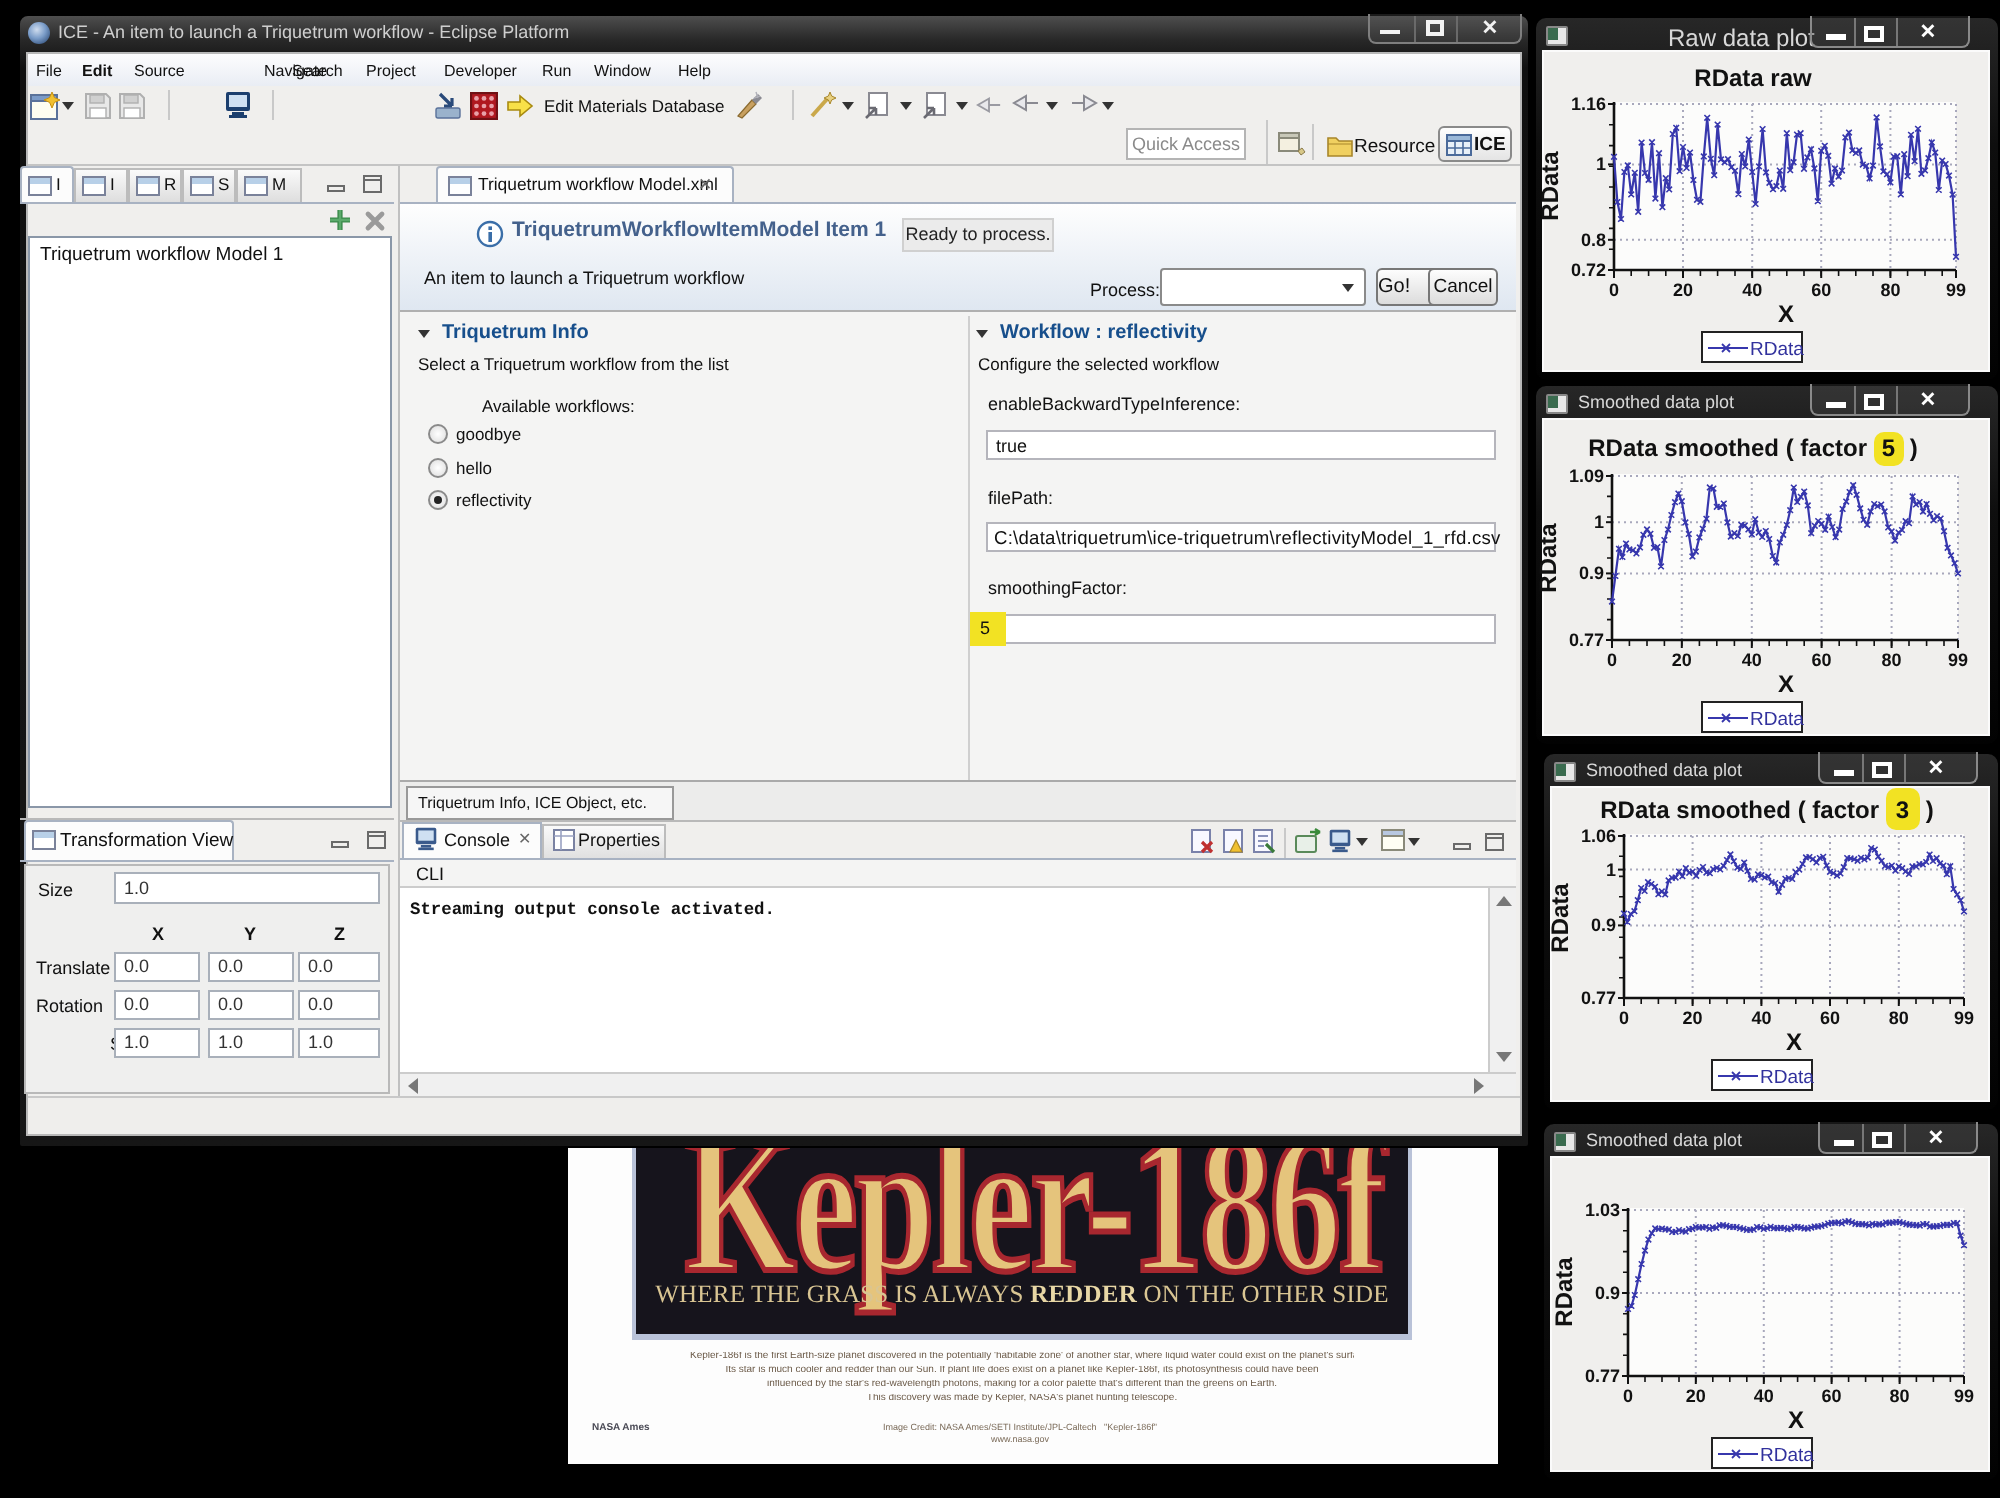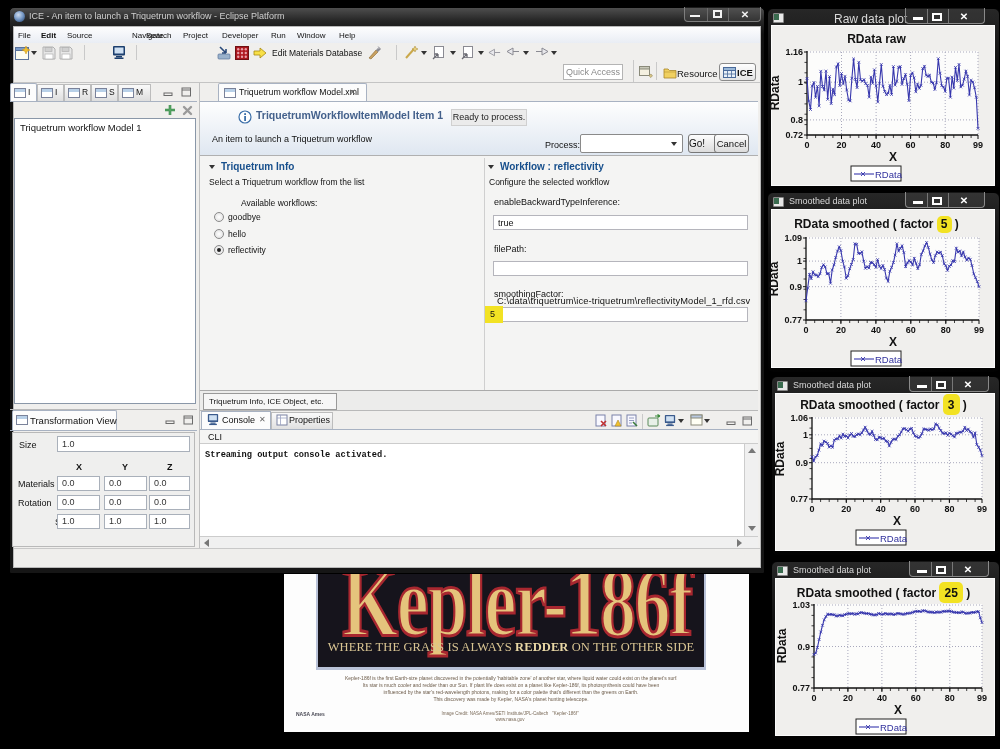--- a/index.html
+++ b/index.html
@@ -200,21 +200,21 @@
       <rect x="1" y="1" width="8.5" height="8" fill="none" stroke="#6a6a6a"></rect>
       <path d="M1 3h8.5" stroke="#6a6a6a"></path>
     </svg>
 <div style="left:10px;top:430px;width:187px;height:1px;background:#a8b2c2;"></div>
 <div style="left:12px;top:432px;width:183px;height:115px;background:#efefee;border:1px solid #b9b9b9;box-sizing:border-box;"></div>
 <div style="left:19px;top:440px;font-size:9px;color:#111;">Size</div>
 <div style="left:57px;top:436px;width:133px;height:16px;background:#fff;border:1px solid #a9b0ba;box-sizing:border-box;font-size:9px;color:#333;padding:2px 0 0 4px;">1.0</div>
 <div style="left:76px;top:462px;font-size:9px;color:#111;font-weight:bold;">X</div>
 <div style="left:122px;top:462px;font-size:9px;color:#111;font-weight:bold;">Y</div>
 <div style="left:167px;top:462px;font-size:9px;color:#111;font-weight:bold;">Z</div>
-<div style="left:18px;top:479px;font-size:9px;color:#111;">Materials</div>
+<div style="left:18px;top:479px;font-size:9px;color:#111;">Translate</div>
 <div style="left:57px;top:476px;width:43px;height:15px;background:#fff;border:1px solid #a9b0ba;box-sizing:border-box;font-size:9px;color:#333;padding:1px 0 0 4px;">0.0</div>
 <div style="left:104px;top:476px;width:43px;height:15px;background:#fff;border:1px solid #a9b0ba;box-sizing:border-box;font-size:9px;color:#333;padding:1px 0 0 4px;">0.0</div>
 <div style="left:149px;top:476px;width:41px;height:15px;background:#fff;border:1px solid #a9b0ba;box-sizing:border-box;font-size:9px;color:#333;padding:1px 0 0 4px;">0.0</div>
 <div style="left:18px;top:498px;font-size:9px;color:#111;">Rotation</div>
 <div style="left:57px;top:495px;width:43px;height:15px;background:#fff;border:1px solid #a9b0ba;box-sizing:border-box;font-size:9px;color:#333;padding:1px 0 0 4px;">0.0</div>
 <div style="left:104px;top:495px;width:43px;height:15px;background:#fff;border:1px solid #a9b0ba;box-sizing:border-box;font-size:9px;color:#333;padding:1px 0 0 4px;">0.0</div>
 <div style="left:149px;top:495px;width:41px;height:15px;background:#fff;border:1px solid #a9b0ba;box-sizing:border-box;font-size:9px;color:#333;padding:1px 0 0 4px;">0.0</div>
 <div style="left:18px;top:517px;font-size:9px;color:#111;margin-left:37px;">Scale</div>
 <div style="left:57px;top:514px;width:43px;height:15px;background:#fff;border:1px solid #a9b0ba;box-sizing:border-box;font-size:9px;color:#333;padding:1px 0 0 4px;">1.0</div>
 <div style="left:104px;top:514px;width:43px;height:15px;background:#fff;border:1px solid #a9b0ba;box-sizing:border-box;font-size:9px;color:#333;padding:1px 0 0 4px;">1.0</div>
@@ -259,21 +259,21 @@
     </div>
 <div style="left:228px;top:245px;font-size:8.5px;color:#111;">reflectivity</div>
 <div style="position:absolute;left:488px;top:165px;width:0;height:0;border-left:3.5px solid transparent;border-right:3.5px solid transparent;border-top:4px solid #333;"></div>
 <div style="left:500px;top:161px;font-size:10px;color:#111;font-weight:bold;color:#174f8c;">Workflow : reflectivity</div>
 <div style="left:489px;top:177px;font-size:8.5px;color:#111;">Configure the selected workflow</div>
 <div style="left:494px;top:197px;font-size:9px;color:#111;">enableBackwardTypeInference:</div>
 <div style="left:493px;top:215px;width:255px;height:15px;background:#fff;border:1px solid #b5b5bc;box-sizing:border-box;"></div>
 <div style="left:498px;top:218px;font-size:9px;color:#111;">true</div>
 <div style="left:494px;top:244px;font-size:9px;color:#111;">filePath:</div>
 <div style="left:493px;top:261px;width:255px;height:15px;background:#fff;border:1px solid #b5b5bc;box-sizing:border-box;"></div>
-<div style="left:497px;top:264px;font-size:9.3px;color:#111;letter-spacing:0.12px;margin-top:32px;">C:\data\triquetrum\ice-triquetrum\reflectivityModel_1_rfd.csv</div>
+<div style="left:497px;top:264px;font-size:9.3px;color:#111;letter-spacing:0.12px;">C:\data\triquetrum\ice-triquetrum\reflectivityModel_1_rfd.csv</div>
 <div style="left:494px;top:289px;font-size:9px;color:#111;">smoothingFactor:</div>
 <div style="left:493px;top:307px;width:255px;height:15px;background:#fff;border:1px solid #b5b5bc;box-sizing:border-box;"></div>
 <div style="left:485px;top:306px;width:18px;height:17px;background:#f2e223;"></div>
 <div style="left:490px;top:309px;font-size:9px;color:#111;">5</div>
 <div style="left:200px;top:390px;width:558px;height:1px;background:#aaa;"></div>
 <div style="left:200px;top:391px;width:558px;height:19px;background:#ececeb;"></div>
 <div style="left:203px;top:393px;width:134px;height:17px;background:#f6f6f6;border:1px solid #999;box-sizing:border-box;font-size:8px;color:#111;padding:3px 0 0 5px;">Triquetrum Info, ICE Object, etc.</div>
 <div style="left:200px;top:410px;width:558px;height:1px;background:#b9b9b9;"></div>
 <div style="left:201px;top:411px;width:70px;height:18px;background:#fcfcfc;border:1px solid #a8b2c2;border-bottom:none;box-sizing:border-box;"></div>
 <svg style="position:absolute;left:207px;top:413px" width="12" height="13" viewBox="0 0 14 15">
@@ -481,21 +481,20 @@
 <div style="left:777px;top:566px;width:11px;height:10px;background:#e8e8e8;border-radius:1px;border:1px solid #888;box-sizing:border-box;"></div>
 <div style="left:778px;top:567px;width:5px;height:6px;background:#3a6b4f;"></div>
 <div style="left:793px;top:565px;font-size:9px;color:#111;color:#d8d8d8;">Smoothed data plot</div>
 <div style="left:909px;top:561px;width:80px;height:16px;background:rgba(90,90,90,.25);border:1px solid #8a8a8a;border-top:none;border-radius:0 0 4px 4px;box-sizing:border-box;"></div>
 <div style="left:931px;top:562px;width:1px;height:14px;background:#777;"></div>
 <div style="left:952px;top:562px;width:1px;height:14px;background:#777;"></div>
 <div style="left:917px;top:570px;width:10px;height:2.5px;background:#fff;"></div>
 <div style="left:936px;top:566px;width:10px;height:8px;border:2px solid #fff;box-sizing:border-box;"></div>
 <div style="left:957px;top:563px;width:22px;height:13px;color:#fff;font-size:10px;font-weight:bold;text-align:center;line-height:13px;">✕</div>
 <div style="left:775px;top:578px;width:220px;height:158px;background:#f0efed;border:1px solid #fbfbfb;box-sizing:border-box;"></div>
-<div style="left:776px;top:586px;width:215px;height:16px;text-align:center;font-size:12px;font-weight:bold;color:#111;">RData smoothed ( factor <span style="background:#f2e223;border-radius:5px;padding:4px 5px 3px;">25</span> )</div>
 <svg style="position:absolute;left:775px;top:578px" width="220" height="158" viewBox="0 0 220 158">
       <rect x="39" y="26" width="168" height="84" fill="#fcfcfb"></rect>
       <text x="35" y="30.0" font-size="9" font-weight="bold" text-anchor="end" fill="#111">1.03</text>
       <path d="M36 27.0h3" stroke="#111" stroke-width="1"></path>
       <text x="35" y="71.5" font-size="9" font-weight="bold" text-anchor="end" fill="#111">0.9</text>
       <path d="M36 68.5h3" stroke="#111" stroke-width="1"></path>
       <text x="35" y="113.0" font-size="9" font-weight="bold" text-anchor="end" fill="#111">0.77</text>
       <path d="M36 110.0h3" stroke="#111" stroke-width="1"></path>
       <path d="M39 27.0H207 M39 68.5H207 M72.9 27V110 M106.9 27V110 M140.8 27V110 M174.8 27V110 M207.0 27V110" stroke="#a8a8bc" stroke-width="1" fill="none" stroke-dasharray="1,2"></path>
       <path d="M47.5 110v3 M56.0 110v3 M64.5 110v3 M72.9 110v3 M81.4 110v3 M89.9 110v3 M98.4 110v3 M106.9 110v3 M115.4 110v3 M123.8 110v3 M132.3 110v3 M140.8 110v3 M149.3 110v3 M157.8 110v3 M166.3 110v3 M174.8 110v3 M183.2 110v3 M191.7 110v3 M200.2 110v3 M39 37.4h-2.5 M39 47.8h-2.5 M39 58.1h-2.5 M39 68.5h-2.5 M39 78.9h-2.5 M39 89.2h-2.5 M39 99.6h-2.5" stroke="#111" stroke-width="0.8"></path>

